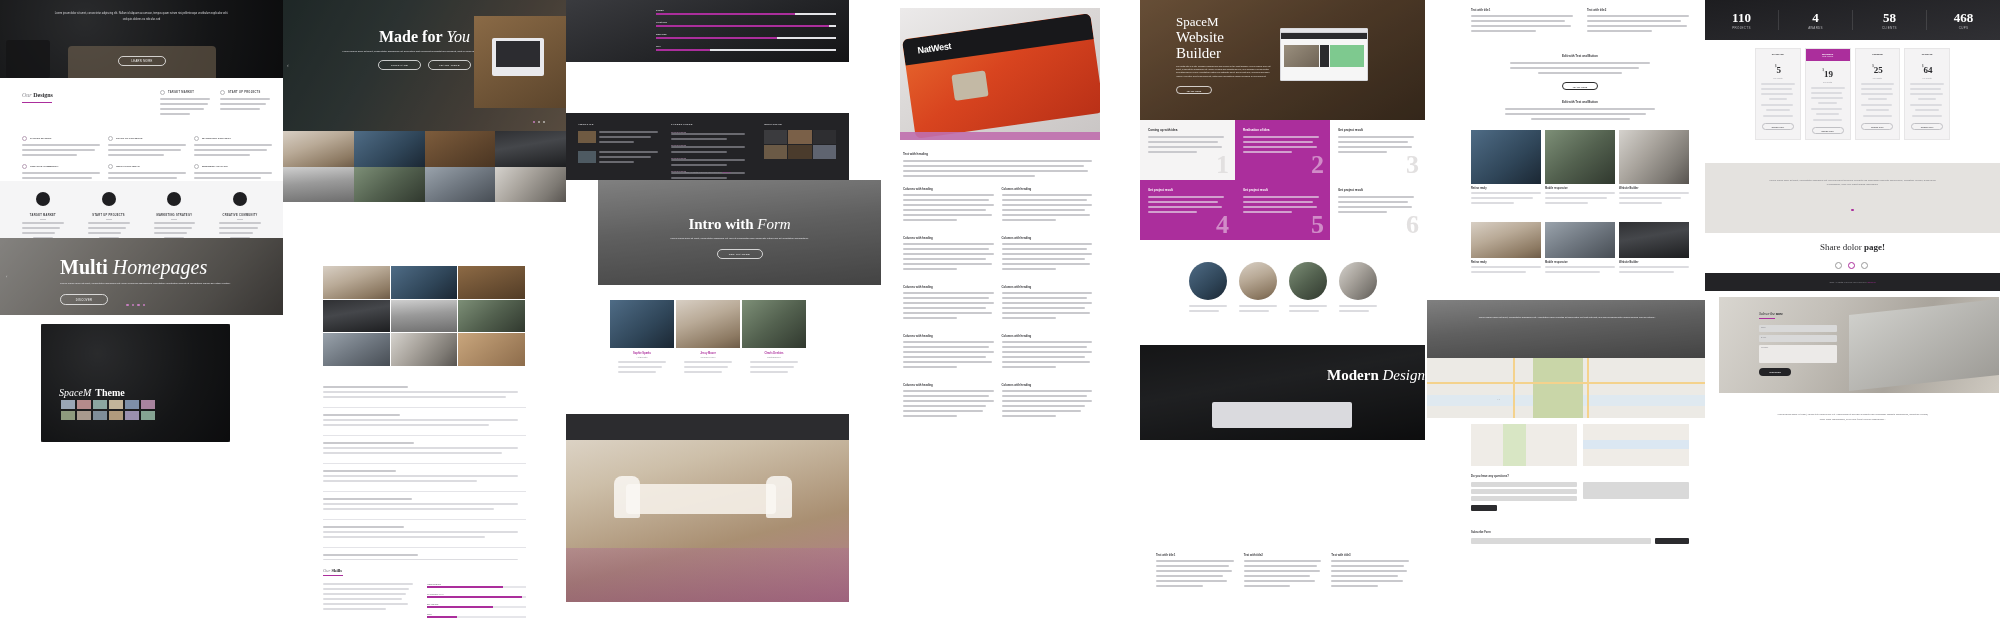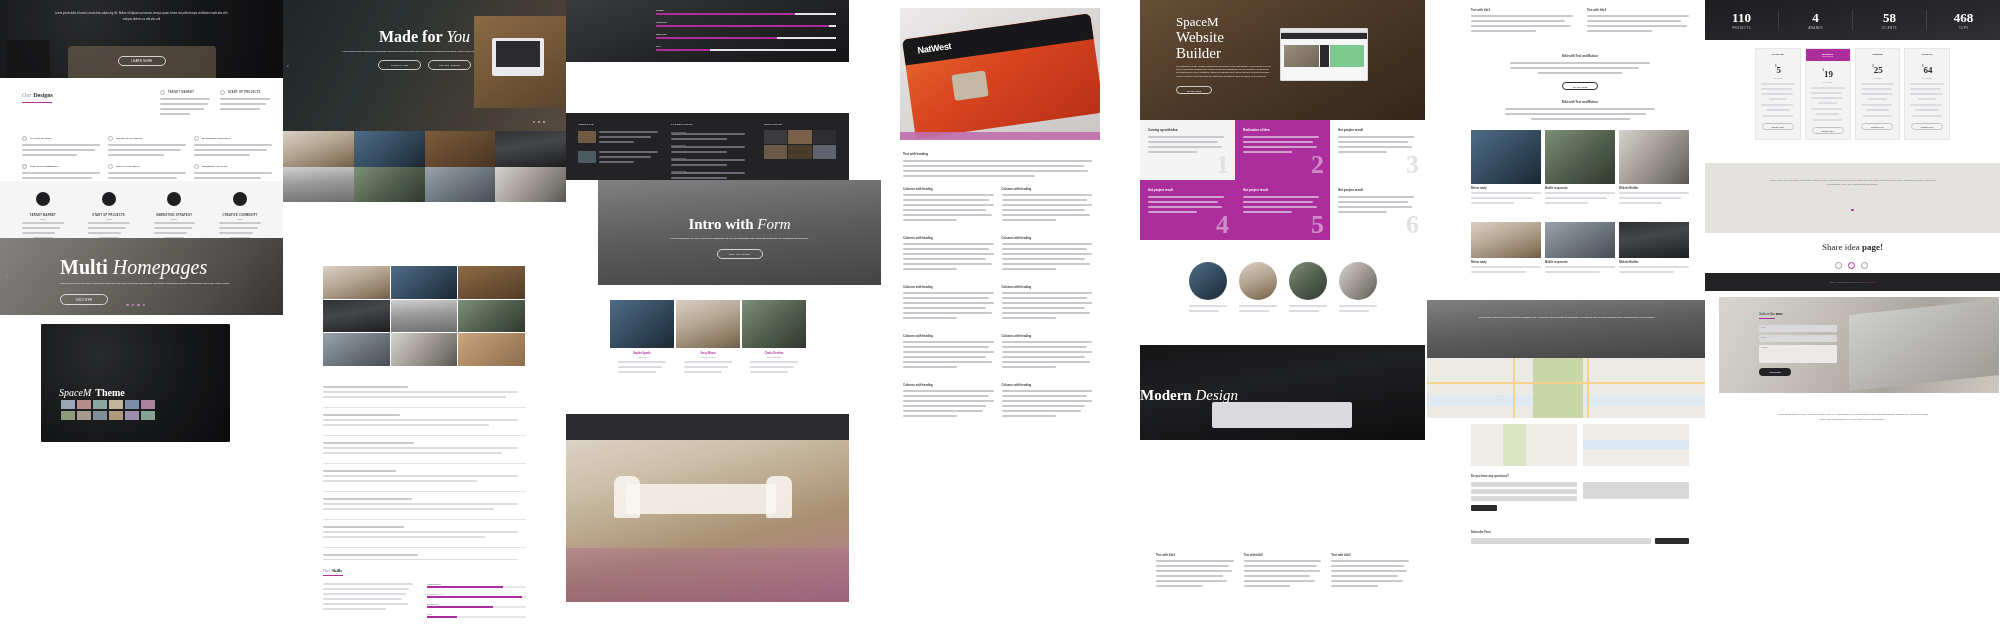--- a/index.html
+++ b/index.html
@@ -755,21 +755,21 @@
         </div>
     <div style="width:38px;">
           <div class="txtline lt" style="width:100%"></div>
           <div class="txtline lt" style="width:80%"></div>
         </div>
   </div>
 </div>
 
 <div class="tile ph-meet" style="left:1140px;top:345px;width:285px;height:95px;">
   <div class="ovl d55"></div>
-  <div style="position:absolute;left:0;top:42px;width:100%;text-align:left;">
+  <div style="position:absolute;left:0;top:22px;width:100%;text-align:right;">
     <div class="hero-title" style="font-size:15px;">
       <span class="bd">Modern</span>
       <span class="it">Design</span>
     </div>
   </div>
   <div style="position:absolute;left:72px;bottom:12px;width:140px;height:26px;background:rgba(240,240,244,.9);border-radius:2px;"></div>
 </div>
 
 
 <div class="tile" style="left:1140px;top:545px;width:285px;height:97px;background:#fff;padding:8px 16px;display:flex;gap:10px;">
@@ -1043,21 +1043,21 @@
   </div>
 </div>
 
 <div class="tile" style="left:1705px;top:163px;width:295px;height:70px;background:#e4e2df;">
   <div style="padding:16px 60px 0;text-align:center;font-size:2.4px;line-height:1.7;color:#74747a;">Lorem ipsum dolor sit amet, consectetur adipiscing elit. Reprehenderit ducimus expedita eos quibusdam sapiente doloremque, molestiae veniam, quasi quod repudiandae, nulla iure fugiat aliquid laboriosam!</div>
   <div style="text-align:center;margin-top:10px;"><span class="circ" style="width:2.5px;height:2.5px;background:#ab2e9c;display:inline-block;"></span></div>
 </div>
 
 <div class="tile" style="left:1705px;top:233px;width:295px;height:40px;background:#fff;text-align:center;padding-top:9px;">
   <div class="sec-head" style="font-size:9px;color:#2b2b2e;">
-    <span style="font-weight:400;">Share idea</span>
+    <span style="font-weight:400;">Share dolor</span>
     <span style="font-weight:700;">page!</span>
   </div>
   <div style="margin-top:3px;">
     <span class="soc d"></span>
     <span class="soc" style="border-color:#ab2e9c;"></span>
     <span class="soc d"></span>
   </div>
 </div>
 
 <div class="tile" style="left:1705px;top:273px;width:295px;height:18px;background:#232326;text-align:center;line-height:18px;font-size:2.2px;color:#8c8c92;">

